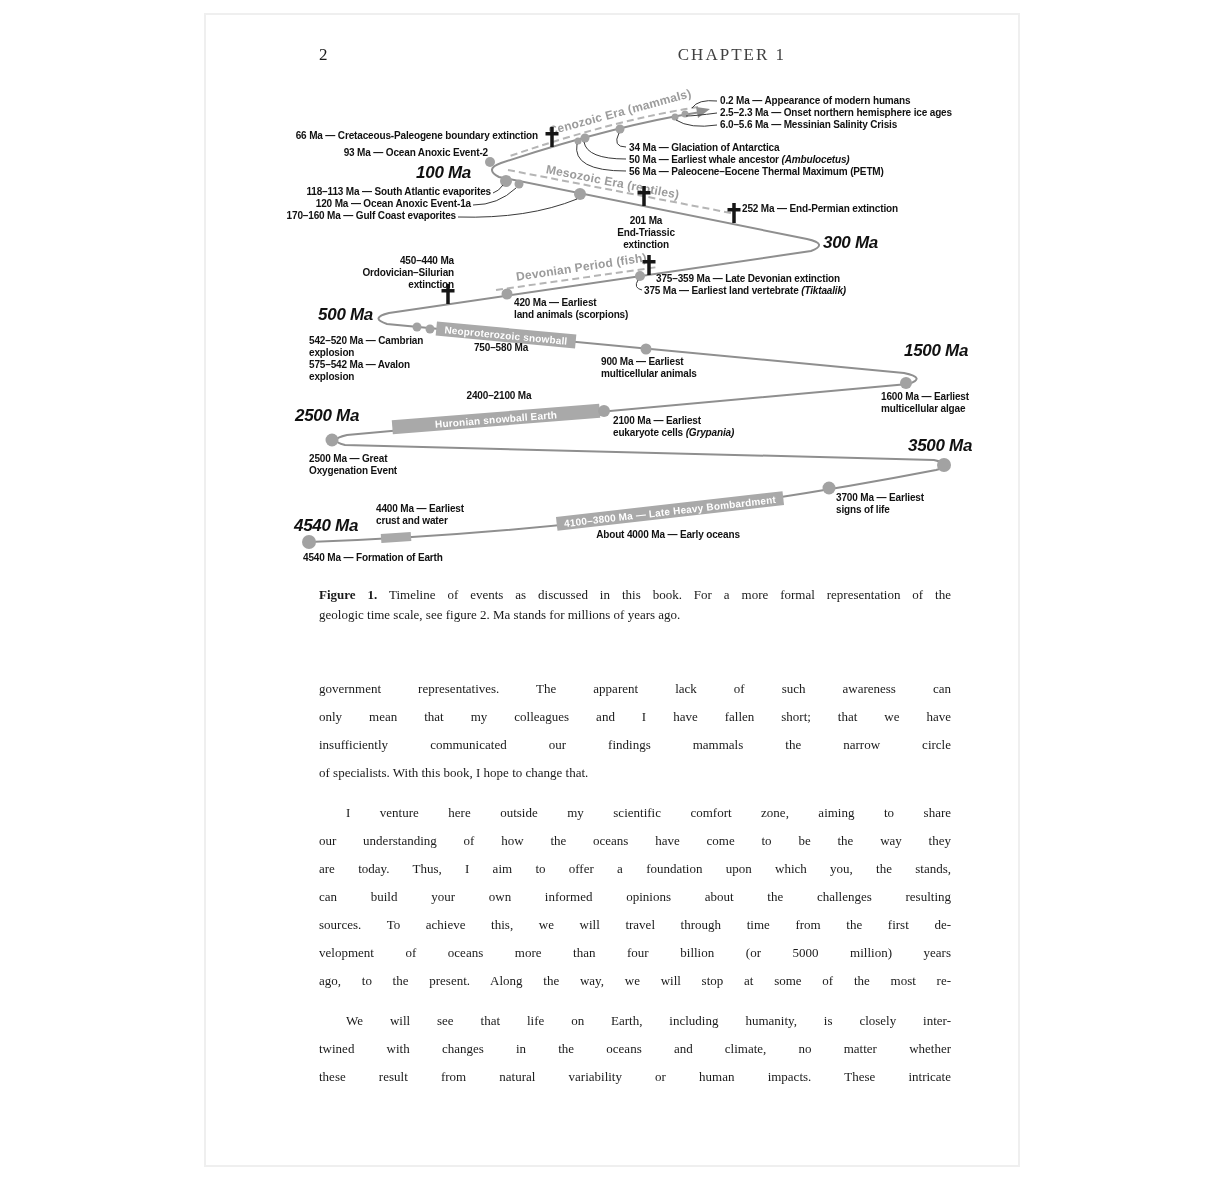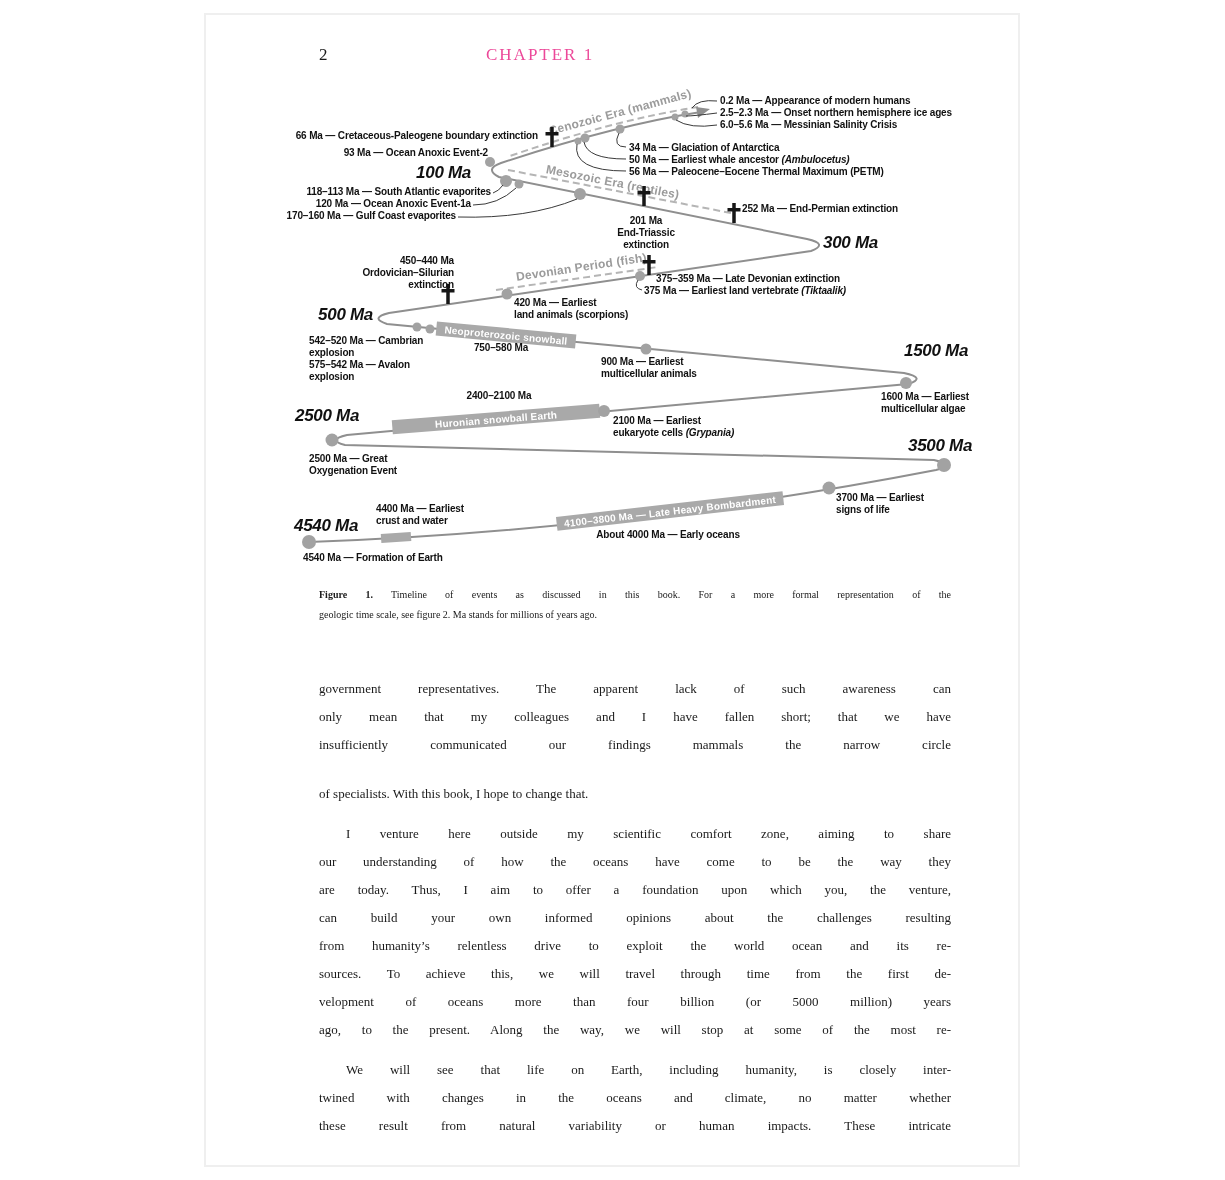--- a/index.html
+++ b/index.html
@@ -1,27 +1,27 @@
 <!DOCTYPE html>
 <html><head>
 <meta charset="utf-8">
 <style>
   html,body{margin:0;padding:0;background:#fff;}
   body{width:1225px;height:1180px;position:relative;font-family:"Liberation Serif",serif;}
   .page{position:absolute;left:204px;top:13px;width:812px;height:1150px;background:#fff;border:2px solid #efefef;}
   .pageno{position:absolute;left:113px;top:30px;font-size:17px;color:#1a1a1a;}
-  .chapter{position:absolute;left:280px;top:30px;width:300px;text-align:left;font-size:17px;letter-spacing:2px;color:#ec4899;}
+  .chapter{position:absolute;left:280px;top:30px;width:300px;text-align:right;font-size:17px;letter-spacing:2px;color:#404040;}
   .figure-wrap{position:absolute;left:80px;top:74px;width:700px;height:490px;}
-  .caption{position:absolute;left:113px;top:570px;width:632px;font-size:10px;line-height:20px;color:#1a1a1a;text-align:justify;}
+  .caption{position:absolute;left:113px;top:570px;width:632px;font-size:13px;line-height:20px;color:#1a1a1a;text-align:justify;}
   .caption .cap-line{text-align:justify;}
   .caption .cap-line.first{text-align-last:justify;}
   .caption b{font-weight:bold;}
   .body-text{position:absolute;left:113px;top:660px;width:632px;font-size:13px;color:#1a1a1a;}
   .line{line-height:28px;text-align:justify;text-align-last:justify;white-space:normal;}
-  .line.last{text-align-last:left;margin-top:21px;}
+  .line.last{text-align-last:left;}
   .line.indent{padding-left:27px;margin-top:12px;}
   
   text{font-family:"Liberation Sans",sans-serif;}
   .ev{font-size:10px;font-weight:bold;fill:#111;letter-spacing:-0.15px;}
   .ev .sp{font-style:italic;}
   .era{font-size:12px;font-weight:bold;fill:#9b9b9b;letter-spacing:0.2px;}
   .ma{font-size:17px;font-weight:bold;font-style:italic;fill:#111;letter-spacing:-0.3px;}
   .boxlab{font-size:10px;font-weight:bold;fill:#fff;letter-spacing:0.2px;}
   .tl{stroke:#8f8f8f;stroke-width:2;fill:none;}
   .dash{stroke:#b5b5b5;stroke-width:2;fill:none;stroke-dasharray:7 4;}
@@ -162,23 +162,22 @@
     <div class="cap-line">geologic time scale, see figure 2. Ma stands for millions of years ago.</div>
   </div>
 
   <div class="body-text">
     <div class="line">government representatives. The apparent lack of such awareness can</div>
     <div class="line">only mean that my colleagues and I have fallen short; that we have</div>
     <div class="line">insufficiently communicated our findings mammals the narrow circle</div>
     <div class="line last">of specialists. With this book, I hope to change that.</div>
     <div class="line indent">I venture here outside my scientific comfort zone, aiming to share</div>
     <div class="line">our understanding of how the oceans have come to be the way they</div>
-    <div class="line">are today. Thus, I aim to offer a foundation upon which you, the venture,</div>
+    <div class="line">are today. Thus, I aim to offer a foundation upon which you, the stands,</div>
     <div class="line">can build your own informed opinions about the challenges resulting</div>
-    <div class="line">from humanity’s relentless drive to exploit the world ocean and its re-</div>
     <div class="line">sources. To achieve this, we will travel through time from the first de-</div>
     <div class="line">velopment of oceans more than four billion (or 5000 million) years</div>
     <div class="line">ago, to the present. Along the way, we will stop at some of the most re-</div>
     <div class="line indent">We will see that life on Earth, including humanity, is closely inter-</div>
     <div class="line">twined with changes in the oceans and climate, no matter whether</div>
     <div class="line">these result from natural variability or human impacts. These intricate</div>
   </div>
 </div>
 
 </body></html>

